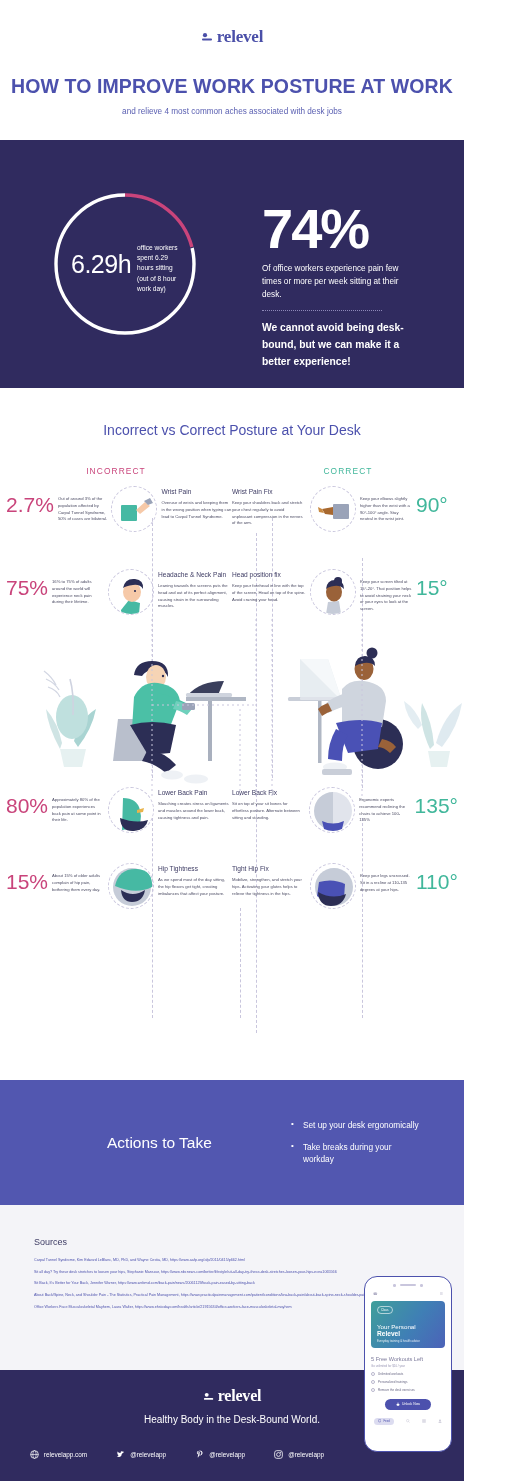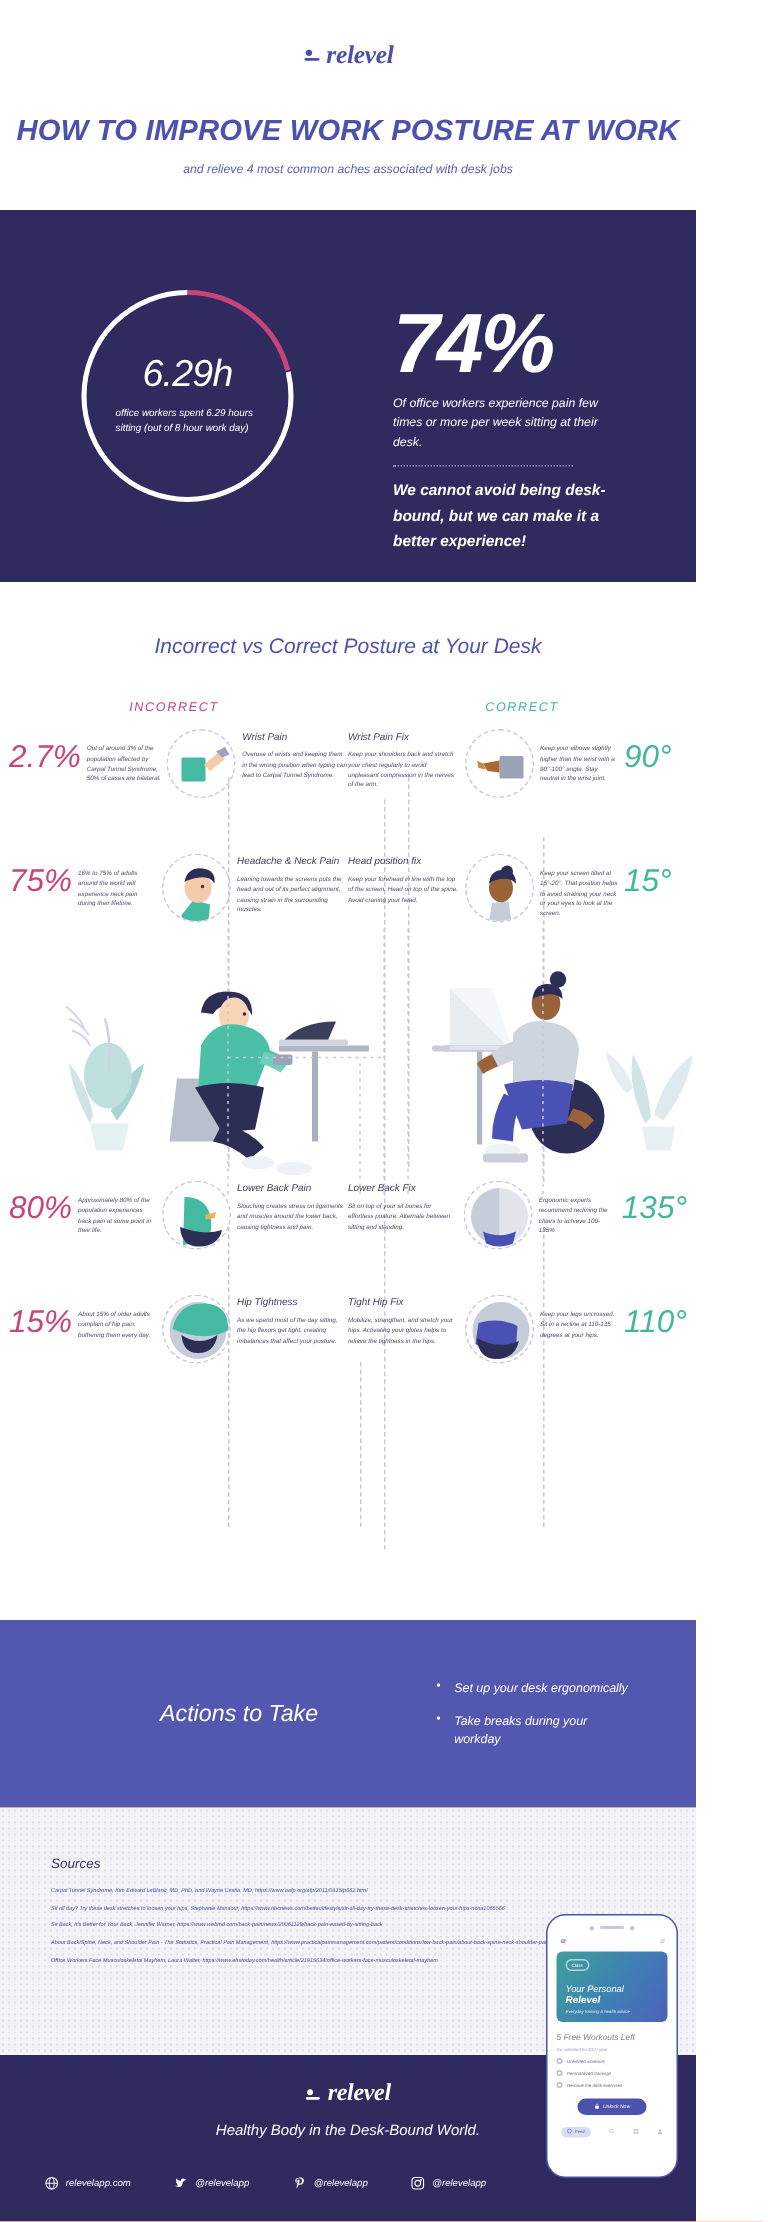--- a/index.html
+++ b/index.html
@@ -6,22 +6,21 @@
   html, body {
     width: 512px;
     background: #ffffff;
     font-family: "Liberation Sans", sans-serif;
   }
   .page {
     position: relative;
     width: 464px;
     height: 1481px;
     overflow: hidden;
-    background: #f97316;
-    font-style: italic;
+    background: #404040;
   }
 
   
   .header {
     height: 140px;
     background: #ffffff;
     text-align: center;
     padding-top: 28px;
   }
   .brand-logo {
@@ -67,21 +66,21 @@
     align-items: center;
     justify-content: center;
     position: relative;
   }
   .donut-wrap { position: relative; width: 152px; height: 152px; }
   .donut-wrap svg { display:block; }
   .donut-center {
     position: absolute;
     inset: 0;
     display: flex;
-    flex-direction: column;
+    flex-direction: row;
     align-items: center;
     justify-content: center;
     padding: 0 22px;
   }
   .donut-value {
     font-size: 25px;
     color: #ffffff;
     font-weight: 400;
     letter-spacing: -0.5px;
     line-height: 1;

